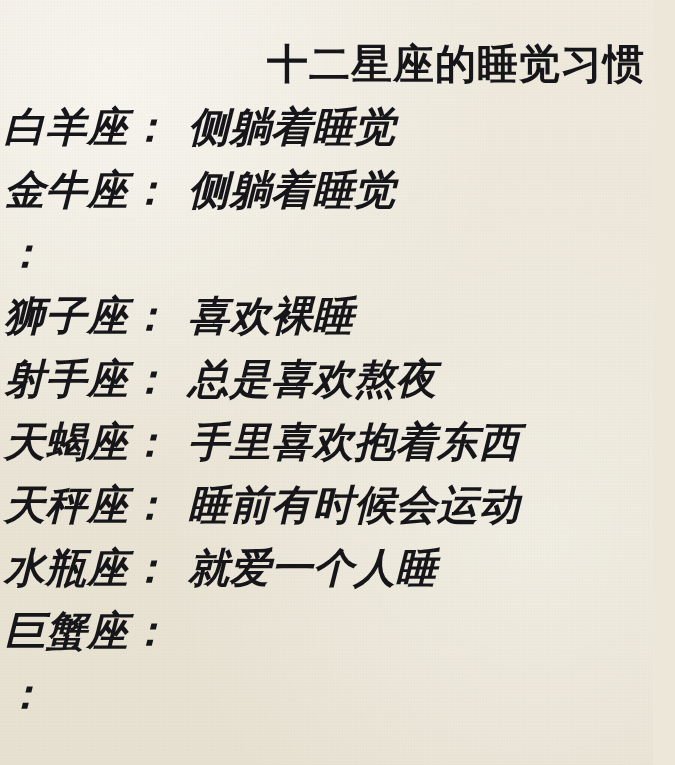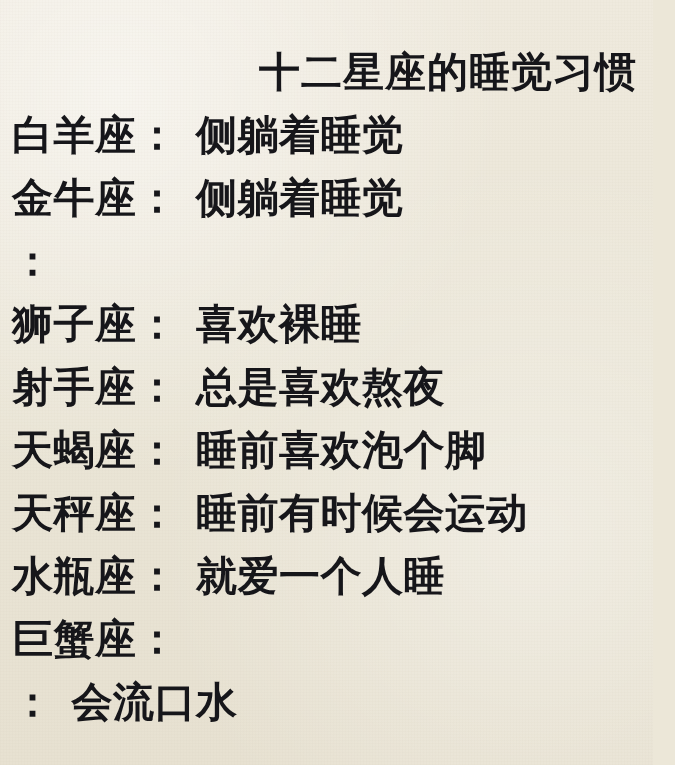--- a/index.html
+++ b/index.html
@@ -16,21 +16,21 @@
   }
   .page {
     position: relative;
     width: 653px;
     height: 765px;
     box-sizing: border-box;
     background:
       radial-gradient(circle at 18% 12%, rgba(255,255,255,0.55) 0%, rgba(255,255,255,0) 45%),
       radial-gradient(circle at 82% 70%, rgba(255,255,255,0.35) 0%, rgba(255,255,255,0) 50%),
       linear-gradient(180deg, #efeade 0%, #eae5d6 55%, #e7e1d1 100%);
-    padding: 8px;
+    padding: 0;
   }
   .grain {
     position: absolute;
     inset: 0;
     pointer-events: none;
     opacity: 0.5;
     background-image:
       repeating-linear-gradient(0deg, rgba(160,150,125,0.05) 0px, rgba(160,150,125,0.05) 1px, rgba(0,0,0,0) 1px, rgba(0,0,0,0) 3px),
       repeating-linear-gradient(90deg, rgba(160,150,125,0.05) 0px, rgba(160,150,125,0.05) 1px, rgba(0,0,0,0) 1px, rgba(0,0,0,0) 3px);
   }
@@ -51,20 +51,21 @@
   }
   .row {
     display: flex;
     align-items: baseline;
     font-size: 41px;
     line-height: 1.0;
     font-weight: 700;
     letter-spacing: 0.5px;
     height: 63px;
     white-space: nowrap;
+    font-style: italic;
   }
   .sign {
     flex: 0 0 auto;
   }
   .colon {
     flex: 0 0 auto;
     padding: 0 2px 0 0;
   }
   .habit {
     flex: 1 1 auto;
@@ -105,21 +106,21 @@
 
     <div class="row">
       <span class="sign">射手座</span>
       <span class="colon">：</span>
       <span class="habit">总是喜欢熬夜</span>
     </div>
 
     <div class="row">
       <span class="sign">天蝎座</span>
       <span class="colon">：</span>
-      <span class="habit">睡前喜欢泡个脚</span>
+      <span class="habit">手里喜欢抱着东西</span>
     </div>
 
     <div class="row">
       <span class="sign">天秤座</span>
       <span class="colon">：</span>
       <span class="habit">睡前有时候会运动</span>
     </div>
 
     <div class="row">
       <span class="sign">水瓶座</span>
@@ -127,17 +128,16 @@
       <span class="habit">就爱一个人睡</span>
     </div>
 
     <div class="row">
       <span class="sign">巨蟹座</span>
       <span class="colon">：</span>
     </div>
 
     <div class="row">
       <span class="colon">：</span>
-      <span class="habit">会流口水</span>
     </div>
 
   </div>
 </div>
 
 </body></html>

